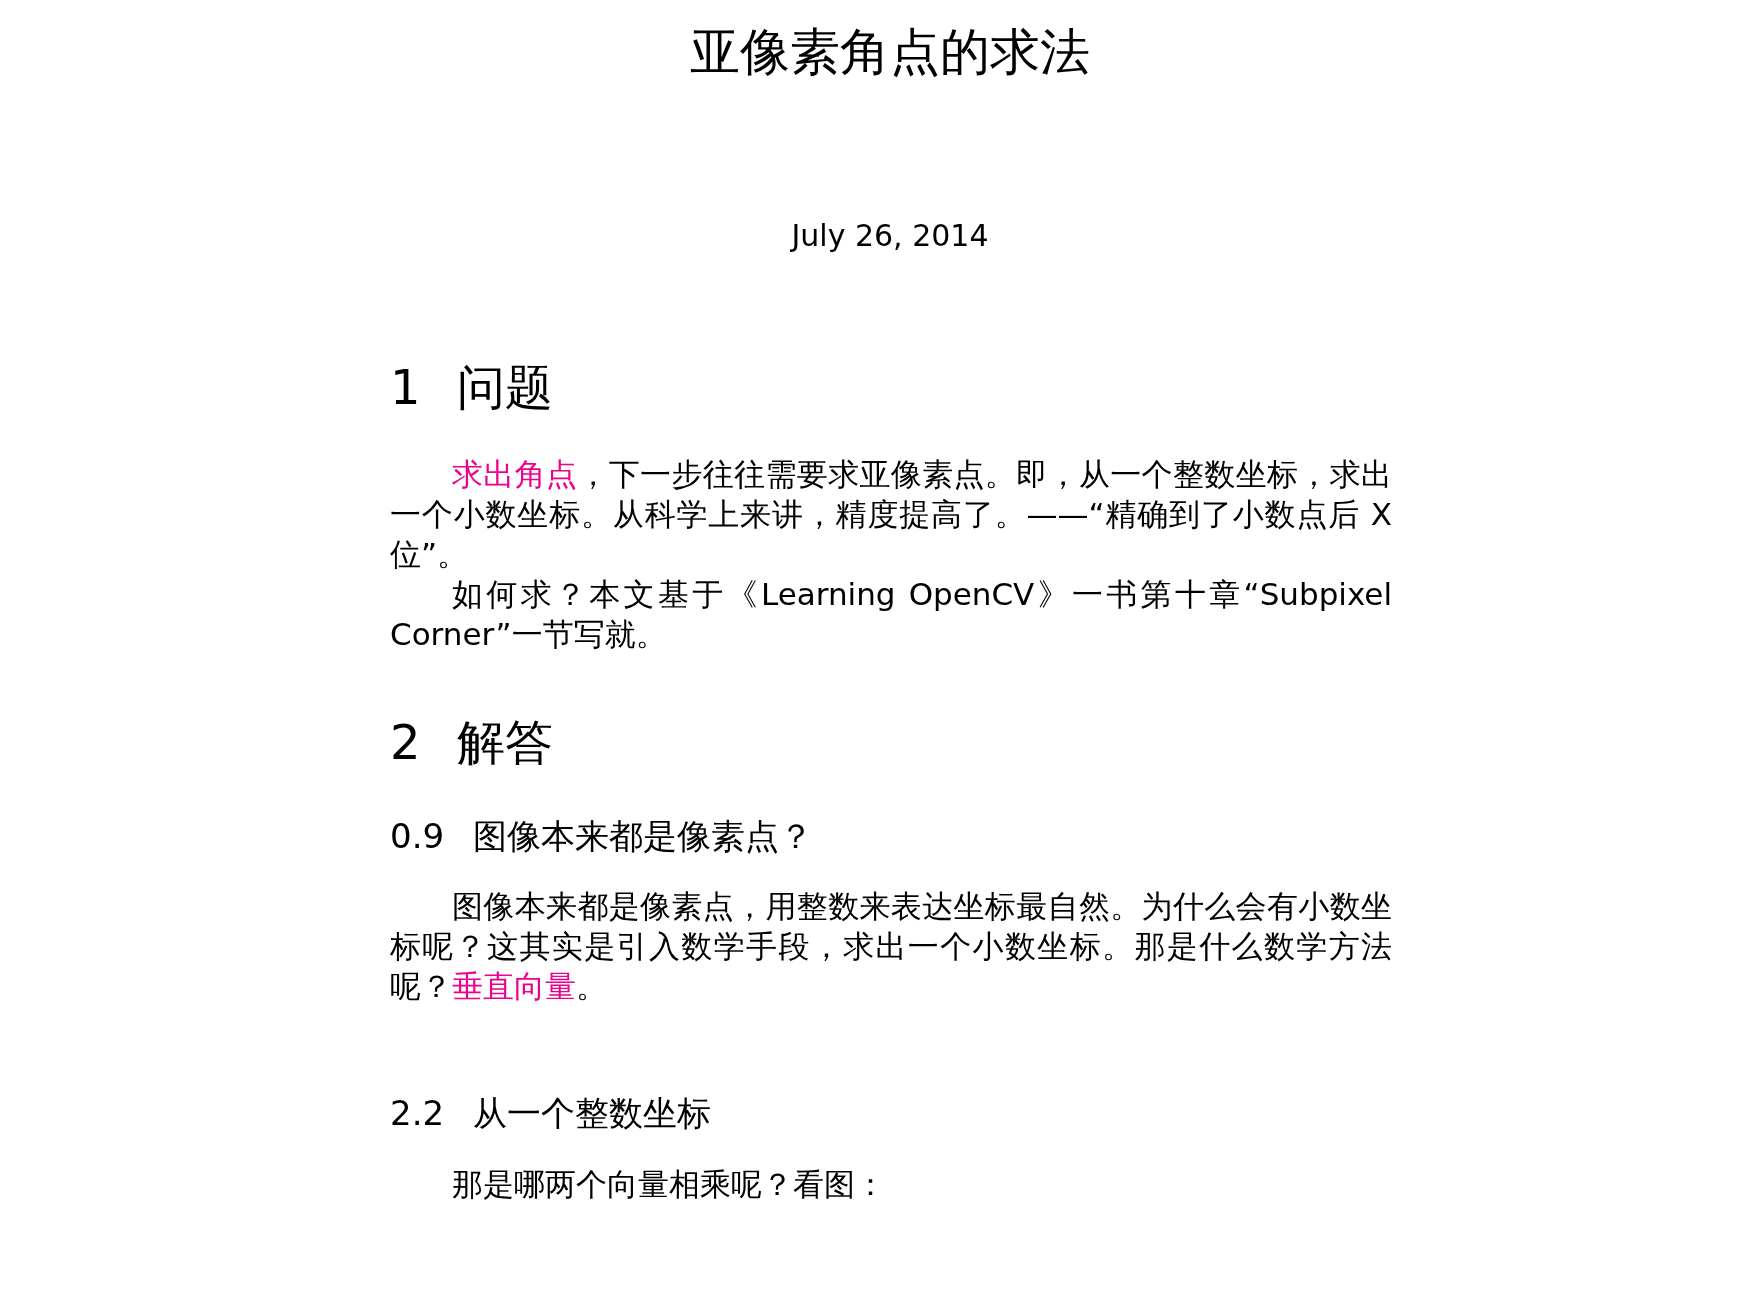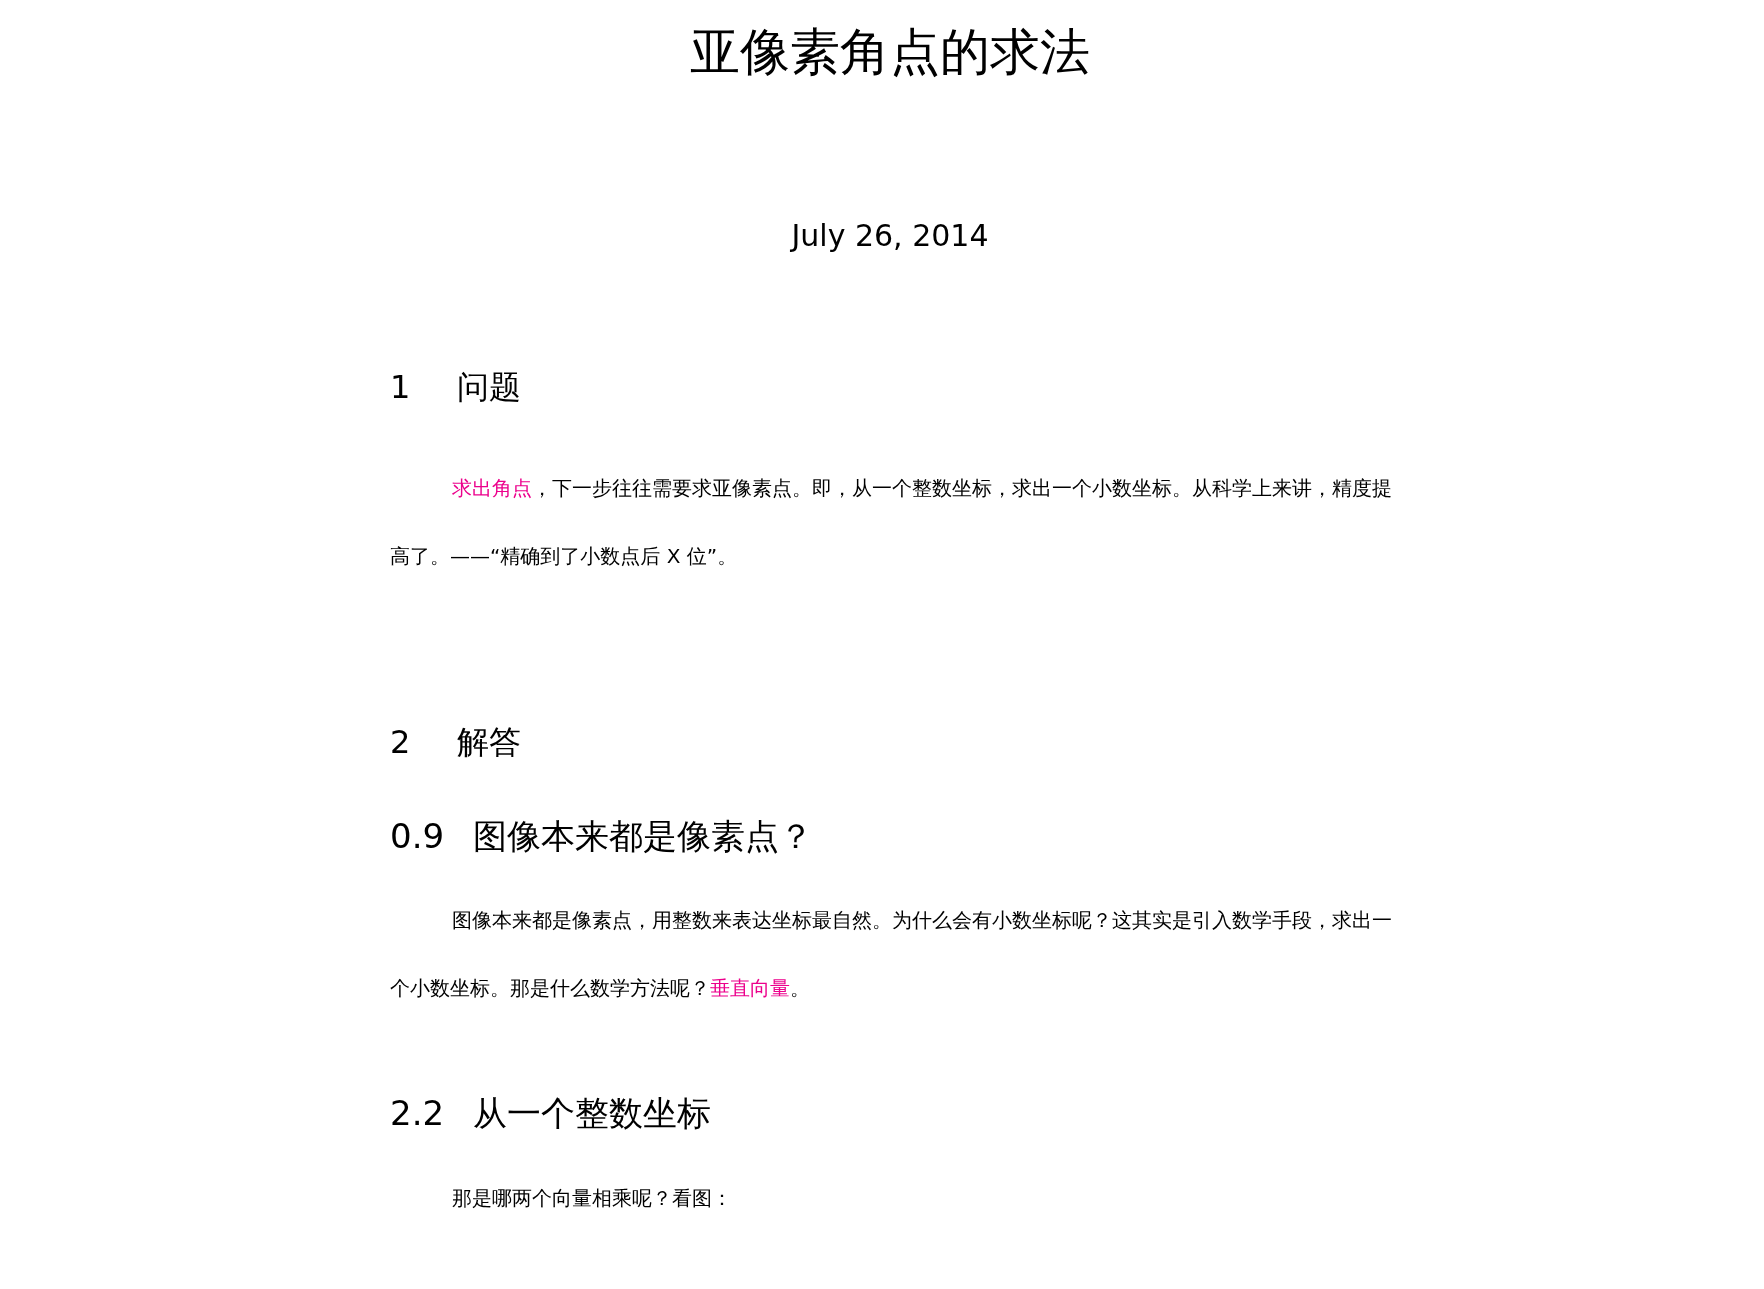--- a/index.html
+++ b/index.html
@@ -1,42 +1,43 @@
 <!DOCTYPE html>
 <html><head>
 <meta charset="utf-8">
 <style>
   html, body { margin: 0; padding: 0; background: #ffffff; }
   body { width: 1764px; height: 1289px; position: relative; overflow: hidden;
          font-family: "DejaVu Sans", "Liberation Sans", sans-serif; color: #000; }
   .abs { position: absolute; }
   .title { left: 0; width: 1780px; text-align: center; top: 18px; font-size: 50px; line-height: 68px; }
   .date  { left: 0; width: 1780px; text-align: center; top: 216px; font-size: 30px; line-height: 40px; }
-  .sec   { left: 390px; font-size: 32px; line-height: 52px; }
+  .sec   { left: 390px; font-size: 48px; line-height: 52px; }
   .sec .num { display: inline-block; width: 67px; }
   .subsec { left: 390px; font-size: 34px; line-height: 44px; }
   .subsec .num { display: inline-block; width: 83px; }
-  .para { left: 390px; width: 1002px; font-size: 20px; line-height: 68px; text-align: justify; }
+  .para { left: 390px; width: 1002px; font-size: 31px; line-height: 40px; text-align: justify; }
   .para p { margin: 0; text-indent: 62px; }
   .link { color: #ec008c; }
   .math { font-family: "DejaVu Serif", "Liberation Serif", serif; font-style: italic; }
   .math .eq { font-style: normal; padding: 0 6px; }
 </style>
 </head>
 <body>
 
 <div class="abs title">亚像素角点的求法</div>
 <div class="abs date">July 26, 2014</div>
 
 <div class="abs sec" style="top:361px">
   <span class="num">1</span><span>问题</span>
 </div>
 
 <div class="abs para" style="top:454px">
   <p><a class="link">求出角点</a><span>，下一步往往需要求亚像素点。即，从一个整数坐标，求出一个小数坐标。从科学上来讲，精度提高了。——“精确到了小数点后 X 位”。</span></p>
+  <p>如何求？本文基于《Learning OpenCV》一书第十章“Subpixel Corner”一节写就。</p>
 </div>
 
 <div class="abs sec" style="top:716px">
   <span class="num">2</span><span>解答</span>
 </div>
 
 <div class="abs subsec" style="top:814px">
   <span class="num">0.9</span><span>图像本来都是像素点？</span>
 </div>
 

